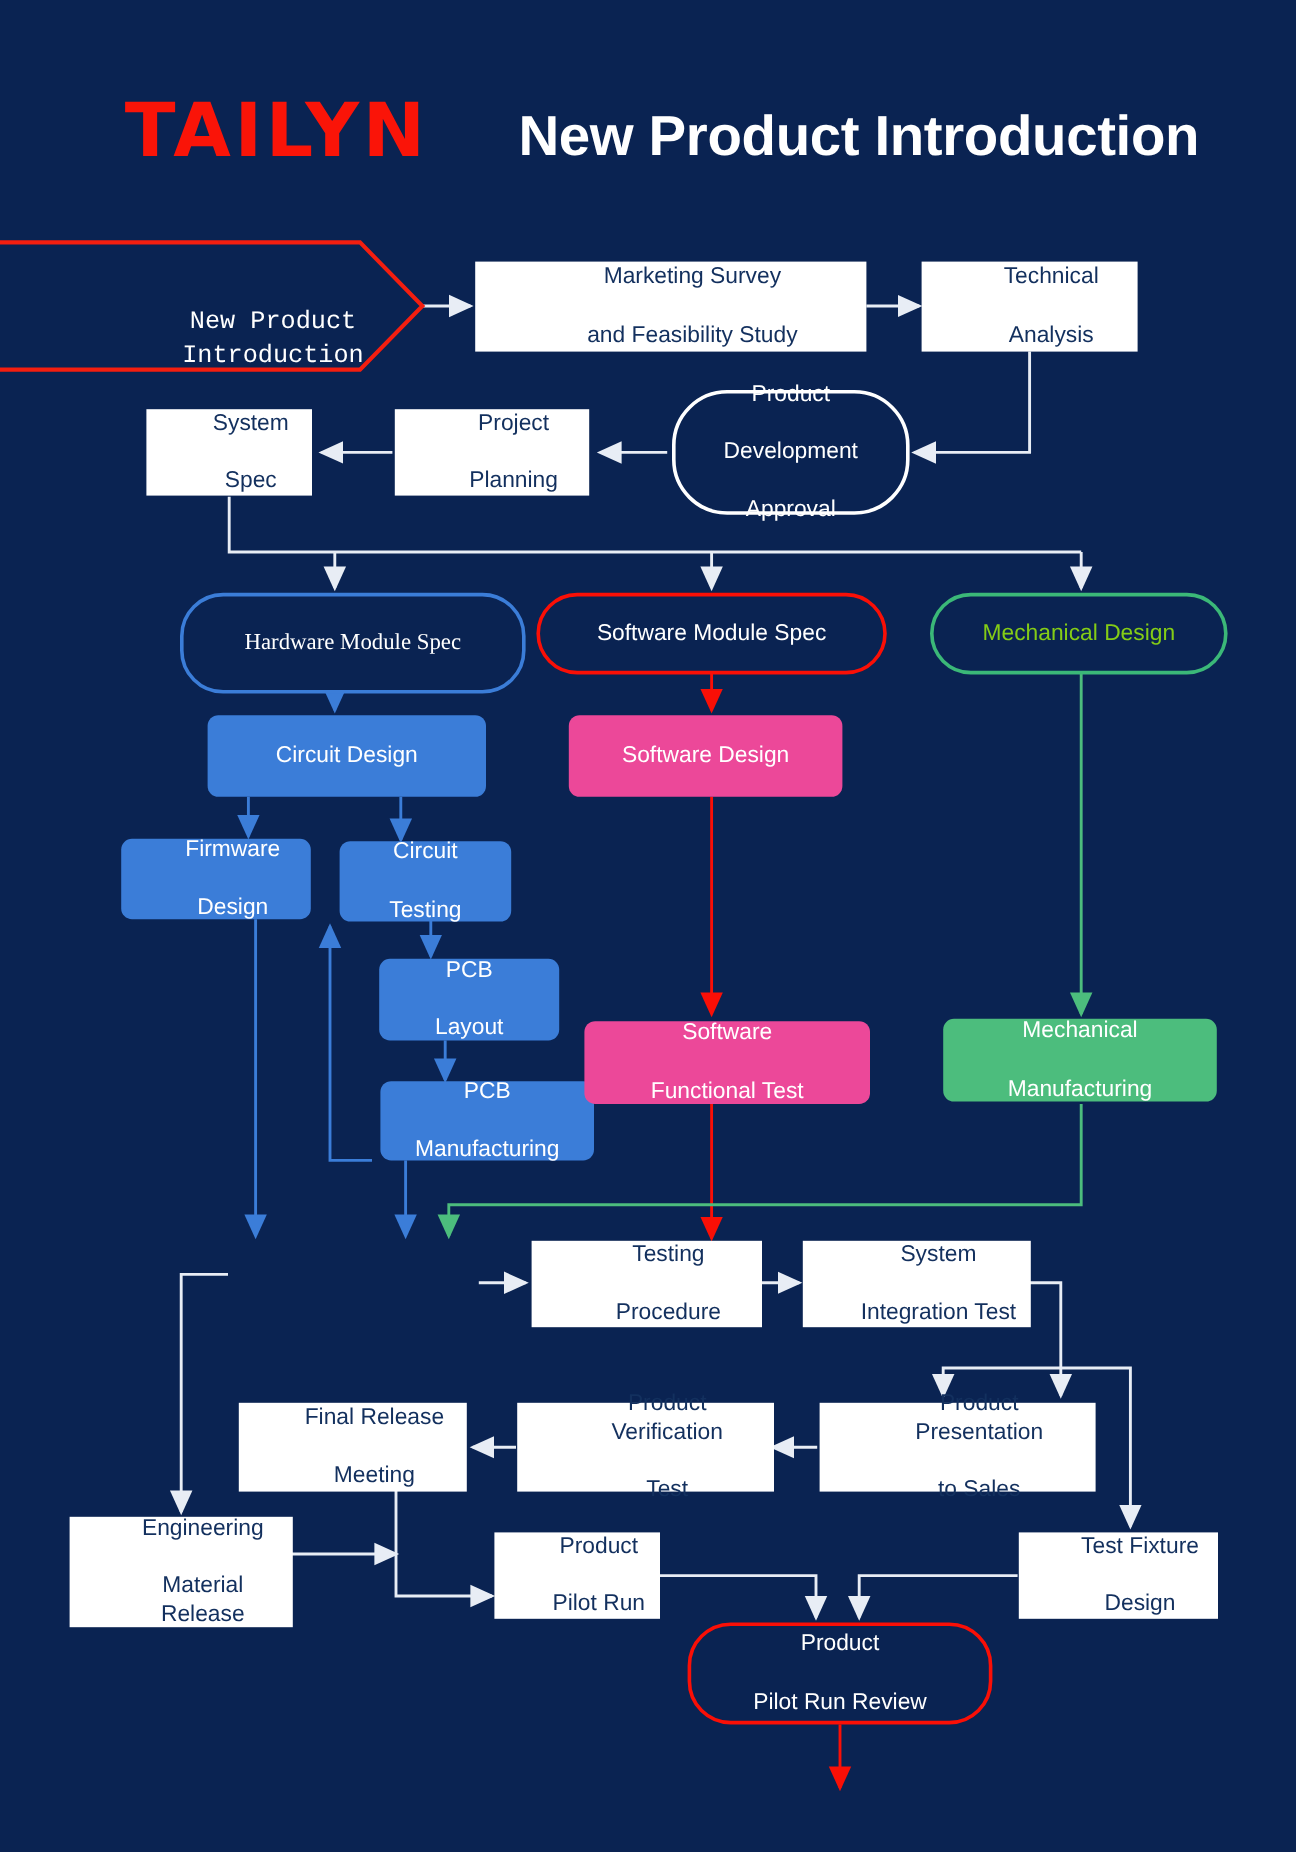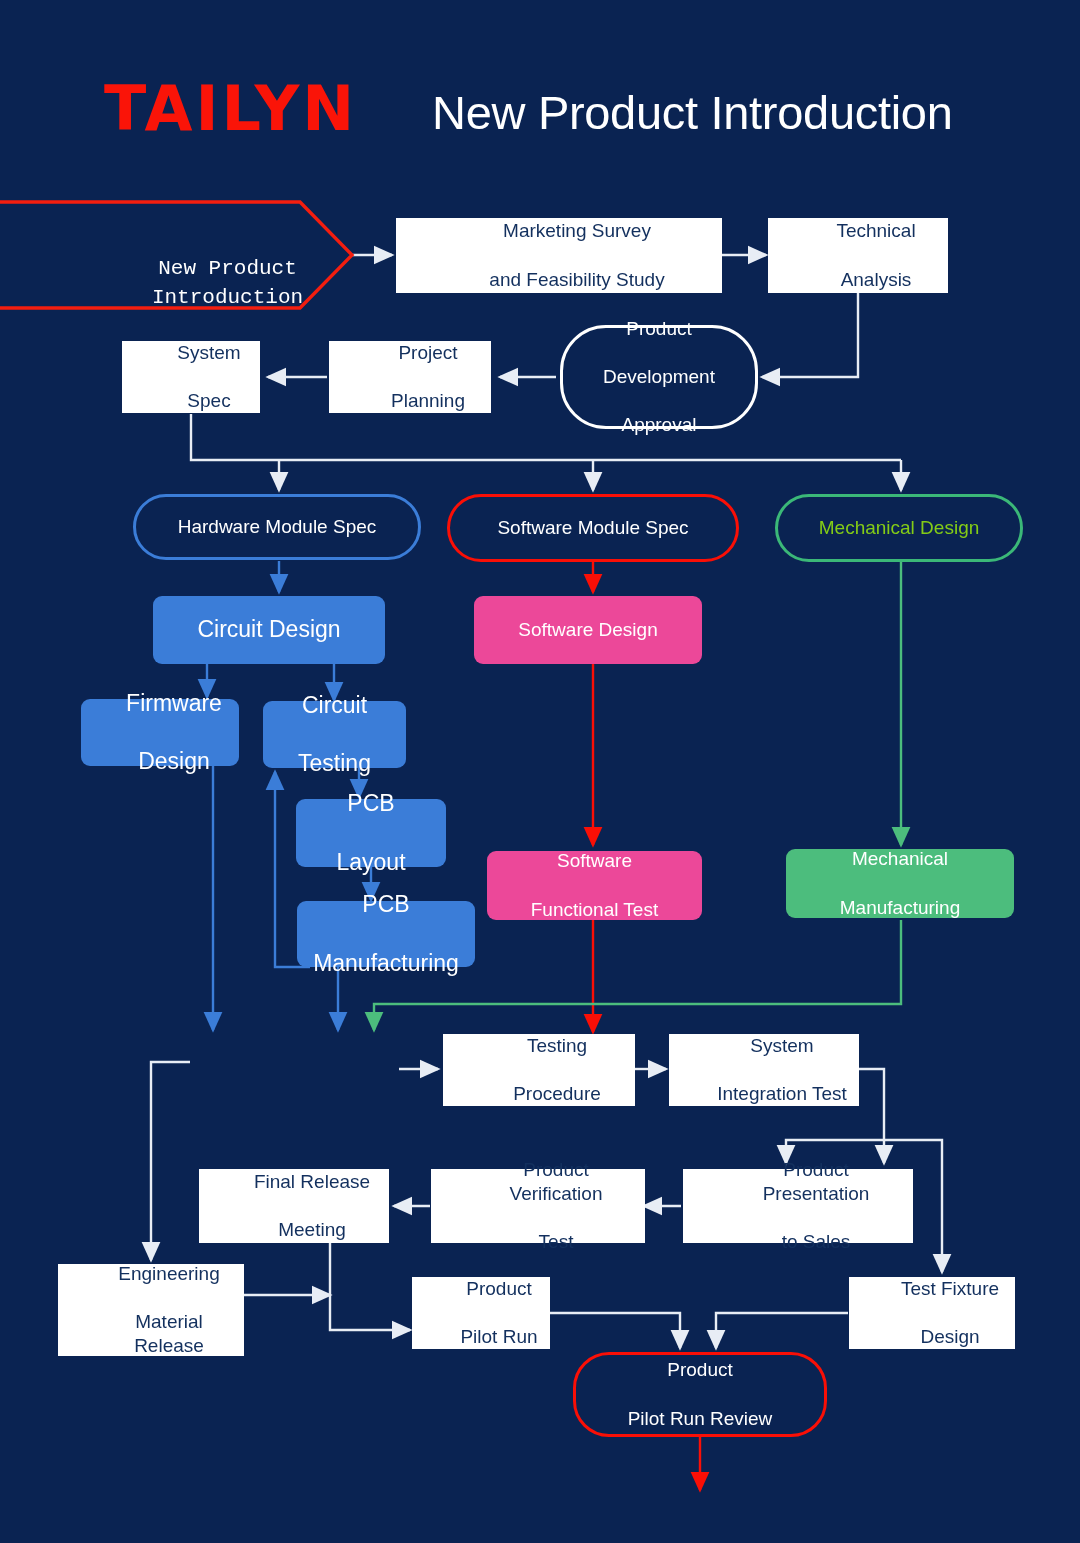--- a/index.html
+++ b/index.html
@@ -14,21 +14,21 @@
   .hdr{position:absolute;left:0;top:78px;width:1080px;height:70px;}
   .logo{
     position:absolute;left:104px;top:-4px;
     font-family:"DejaVu Sans", sans-serif;
     font-weight:700;font-size:62px;letter-spacing:3px;
     color:#fa1408;line-height:70px;
   }
   .hdr-title{
     position:absolute;left:432px;top:2px;
     font-family:"Liberation Sans", sans-serif;
-    font-weight:400;font-size:47px;color:#ffffff;line-height:66px;
+    font-weight:700;font-size:47px;color:#ffffff;line-height:66px;
     letter-spacing:-0.3px;
   }
 
   
   svg#wires{position:absolute;left:0;top:0;width:1080px;height:1543px;}
   .banner-label{
     position:absolute;left:120px;top:222px;width:215px;
     text-align:center;font-size:21px;line-height:29px;color:#ffffff;
     font-family:Liberation Mono, monospace;
     margin-top:32px;
@@ -37,21 +37,21 @@
   
   .node{
     position:absolute;box-sizing:border-box;
     display:flex;align-items:center;justify-content:center;
     text-align:center;line-height:1.27;
     font-family:"Liberation Sans", sans-serif;
   }
   .node span{display:block;padding:0 6px;}
 
   .n-white{background:#ffffff;color:#13305e;font-size:19px;padding-left:36px;}
-  .n-blue{background:#3b7dd8;color:#ffffff;font-size:23px;border-radius:9px;}
+  .n-blue{background:#3b7dd8;color:#ffffff;font-size:19px;border-radius:9px;margin-left:20px;}
   .n-red{background:#ec4899;color:#ffffff;font-size:19px;border-radius:9px;}
   .n-green{background:#4cbd7d;color:#ffffff;font-size:19px;border-radius:9px;}
 
   .n-out-white{background:#0a2352;color:#ffffff;border:3px solid #ffffff;border-radius:46px;font-size:19px;}
   .n-out-blue{background:#0a2352;color:#ffffff;border:3px solid #3b7dd8;border-radius:36px;font-size:19px;}
   .n-out-red{background:#0a2352;color:#ffffff;border:3px solid #fa0f06;border-radius:36px;font-size:19px;}
   .n-out-green{background:#0a2352;color:#84cc16;border:3px solid #3bb878;border-radius:36px;font-size:19px;}
 </style>
 </head>
 <body>
@@ -169,21 +169,21 @@
   </div>
 
   <div class="node n-white" style="left:329px;top:341px;width:162px;height:72px;">
     <span><span>Project</span><br><span>Planning</span></span>
   </div>
 
   <div class="node n-white" style="left:122px;top:341px;width:138px;height:72px;">
     <span><span>System</span><br><span>Spec</span></span>
   </div>
 
-  <div class="node n-out-blue" style="left:133px;top:494px;width:288px;height:66px;">
+  <div class="node n-out-blue" style="left:150px;top:494px;width:288px;height:84px;font-family:Liberation Serif, serif;">
     <span>Hardware Module Spec</span>
   </div>
 
   <div class="node n-out-red" style="left:447px;top:494px;width:292px;height:68px;">
     <span>Software Module Spec</span>
   </div>
 
   <div class="node n-out-green" style="left:775px;top:494px;width:248px;height:68px;">
     <span>Mechanical Design</span>
   </div>
@@ -205,21 +205,21 @@
   </div>
 
   <div class="node n-blue" style="left:296px;top:799px;width:150px;height:68px;">
     <span><span>PCB</span><br><span>Layout</span></span>
   </div>
 
   <div class="node n-blue" style="left:297px;top:901px;width:178px;height:66px;">
     <span><span>PCB</span><br><span>Manufacturing</span></span>
   </div>
 
-  <div class="node n-red" style="left:487px;top:851px;width:215px;height:69px;">
+  <div class="node n-red" style="left:487px;top:851px;width:238px;height:69px;">
     <span><span>Software</span><br><span>Functional Test</span></span>
   </div>
 
   <div class="node n-green" style="left:786px;top:849px;width:228px;height:69px;">
     <span><span>Mechanical</span><br><span>Manufacturing</span></span>
   </div>
 
 
   <div class="node n-white" style="left:443px;top:1034px;width:192px;height:72px;">
     <span><span>Testing</span><br><span>Procedure</span></span>

